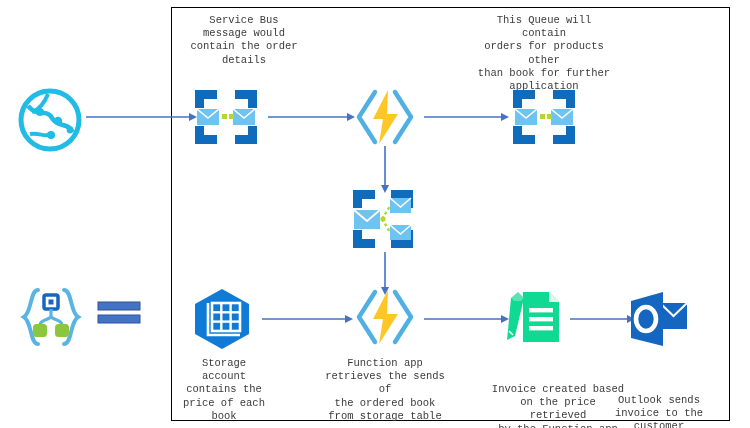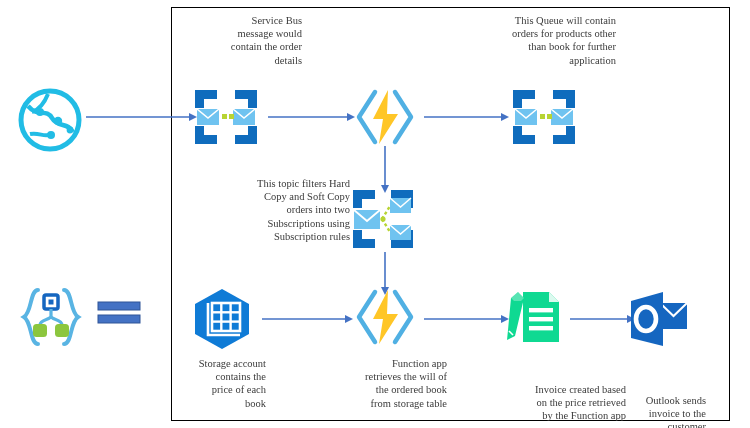--- a/index.html
+++ b/index.html
@@ -21,25 +21,25 @@
     position: absolute;
     left: 171px;
     top: 7px;
     width: 559px;
     height: 414px;
     border: 1.5px solid #000000;
     box-sizing: border-box;
   }
   .cap {
     position: absolute;
-    text-align: right;
+    text-align: center;
     color: #3b3b3b;
     font-size: 10.5px;
     line-height: 13.2px;
-    font-family: Liberation Serif, serif;
+    font-family: Liberation Mono, monospace;
     white-space: pre-line;
   }
   .icon {
     position: absolute;
   }
   .arrow {
     position: absolute;
   }
   svg { display: block; overflow: visible; }
 </style>
@@ -153,25 +153,20 @@
       <path d="M66 56 L44 56 L44 47 L57 47 L57 38 L66 38 Z" fill="#0F6CBD"></path>
       <rect x="6" y="21" width="22" height="16" fill="#6FC3F0"></rect>
       <path d="M6 21 L17 30 L28 21" fill="none" stroke="#ffffff" stroke-width="1.6"></path>
       <rect x="42" y="21" width="22" height="16" fill="#6FC3F0"></rect>
       <path d="M42 21 L53 30 L64 21" fill="none" stroke="#ffffff" stroke-width="1.6"></path>
       <rect x="31" y="26" width="5" height="5" fill="#B8D432"></rect>
       <rect x="38" y="26" width="5" height="5" fill="#B8D432"></rect>
     </svg>
   </div>
 
-  <div class="cap" style="left:224px; top:177px; width:126px;">This topic filters Hard
-Copy and Soft Copy
-orders into two
-Subscriptions using
-Subscription rules</div>
 
   <div class="icon" style="left:350px; top:188px;">
     <svg width="66" height="62" viewBox="0 0 66 62">
       <path d="M3 2 L25 2 L25 11 L12 11 L12 20 L3 20 Z" fill="#0F6CBD"></path>
       <path d="M63 2 L41 2 L41 11 L54 11 L54 20 L63 20 Z" fill="#0F6CBD"></path>
       <path d="M3 60 L25 60 L25 51 L12 51 L12 42 L3 42 Z" fill="#0F6CBD"></path>
       <path d="M63 60 L41 60 L41 51 L54 51 L54 42 L63 42 Z" fill="#0F6CBD"></path>
       <rect x="4" y="22" width="26" height="19" fill="#6FC3F0"></rect>
       <path d="M4 22 L17 33 L30 22" fill="none" stroke="#ffffff" stroke-width="1.8"></path>
       <path d="M32 31 L40 18 M32 31 L40 44" fill="none" stroke="#B8D432" stroke-width="2.4" stroke-dasharray="3,2.5"></path>
@@ -216,21 +211,21 @@
 
   <div class="icon" style="left:353px; top:288px;">
     <svg width="64" height="58" viewBox="0 0 64 58">
       <path d="M22 4 L6 29 L22 54" fill="none" stroke="#50B0E3" stroke-width="4.5" stroke-linecap="round" stroke-linejoin="round"></path>
       <path d="M42 4 L58 29 L42 54" fill="none" stroke="#50B0E3" stroke-width="4.5" stroke-linecap="round" stroke-linejoin="round"></path>
       <polygon points="35,2 20,31 30,31 26,56 45,26 34,26" fill="#FFC627"></polygon>
     </svg>
   </div>
 
   <div class="cap" style="left:323px; top:357px; width:124px;">Function app
-retrieves the will of
+retrieves the sends of
 the ordered book
 from storage table</div>
 
   <div class="arrow" style="left:424px; top:312px;">
     <svg width="86" height="14" viewBox="0 0 86 14">
       <line x1="0" y1="7" x2="77" y2="7" stroke="#4472C4" stroke-width="1.6"></line>
       <polygon points="77,3 85,7 77,11" fill="#4472C4"></polygon>
     </svg>
   </div>
 

